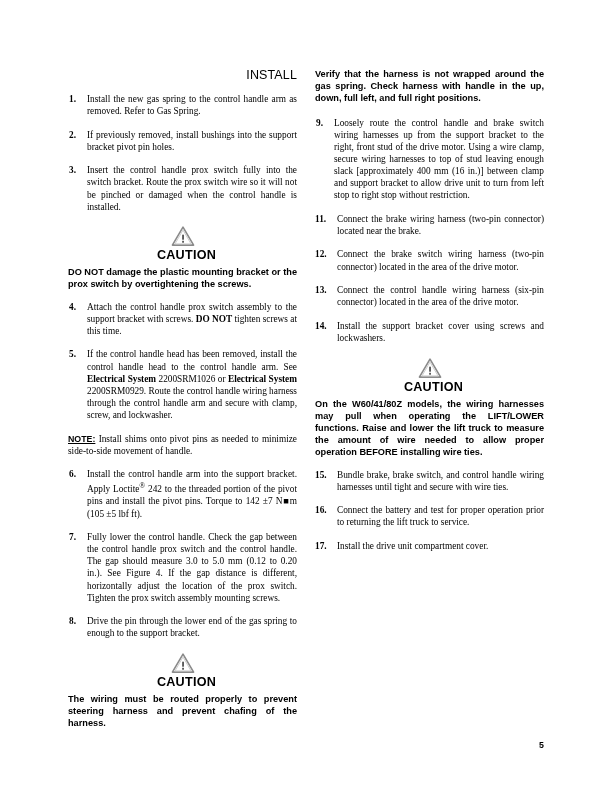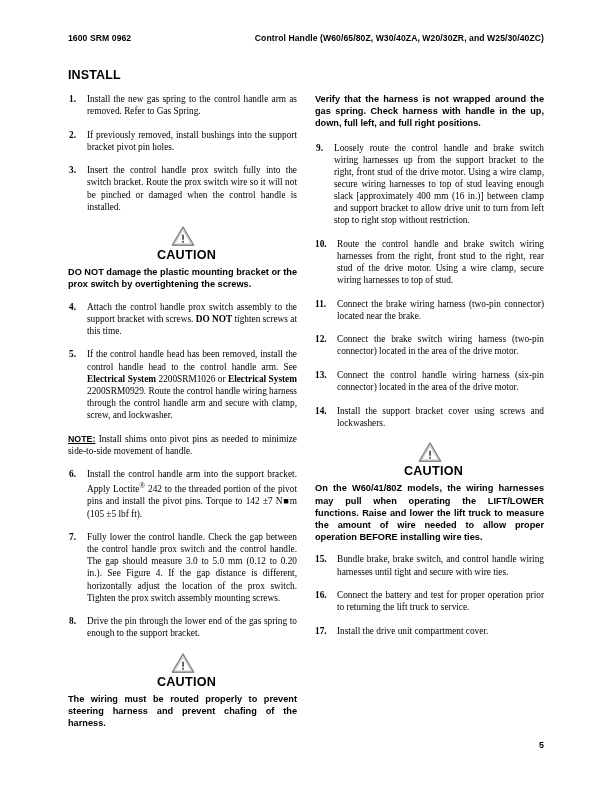--- a/index.html
+++ b/index.html
@@ -43,24 +43,25 @@
   .col {
     position: absolute;
     top: 68px;
     width: 229px;
   }
   .col-left  { left: 68px; }
   .col-right { left: 315px; }
 
   h1.section-title {
     font-family: "Liberation Sans", sans-serif;
-    font-weight: bold;
+    font-weight: normal;
     font-size: 12.5px;
     margin: 0 0 11px 0;
     letter-spacing: 0.01em;
+    text-align: right;
   }
 
   
   .step {
     display: flex;
     margin-bottom: 11.5px;
     font-size: 9.3px;
     line-height: 12.1px;
   }
   .step-num {
@@ -98,21 +99,20 @@
     text-decoration: underline;
   }
 
   .intro-bold {
     font-family: "Liberation Sans", sans-serif;
     font-weight: bold;
     font-size: 9.2px;
     line-height: 12.2px;
     text-align: justify;
     margin-bottom: 12px;
-    margin-top: 25px;
   }
 
   
   .caution {
     margin: 2px 0 10px 0;
   }
   .caution-head {
     display: flex;
     align-items: center;
     margin-bottom: 4px;
@@ -148,24 +148,20 @@
     font-family: "Liberation Sans", sans-serif;
     font-weight: bold;
     font-size: 8.8px;
   }
 </style>
 </head>
 <body>
 
 <div class="page">
 
-  <div class="header">
-    <span class="header-left">1600 SRM 0962</span>
-    <span class="header-right">Control Handle (W60/65/80Z, W30/40ZA, W20/30ZR, and W25/30/40ZC)</span>
-  </div>
 
   <div class="col col-left">
 
     <h1 class="section-title">INSTALL</h1>
 
     <div class="step">
       <span class="step-num">1.</span>
       <span class="step-body">Install the new gas spring to the control handle arm as removed. Refer to Gas Spring.</span>
     </div>
 
@@ -239,24 +235,20 @@
 
   <div class="col col-right">
 
     <div class="intro-bold">Verify that the harness is not wrapped around the gas spring. Check harness with handle in the up, down, full left, and full right positions.</div>
 
     <div class="step">
       <span class="step-num">9.</span>
       <span class="step-body">Loosely route the control handle and brake switch wiring harnesses up from the support bracket to the right, front stud of the drive motor. Using a wire clamp, secure wiring harnesses to top of stud leaving enough slack [approximately 400 mm (16 in.)] between clamp and support bracket to allow drive unit to turn from left stop to right stop without restriction.</span>
     </div>
 
-    <div class="step">
-      <span class="step-num wide">10.</span>
-      <span class="step-body">Route the control handle and brake switch wiring harnesses from the right, front stud to the right, rear stud of the drive motor. Using a wire clamp, secure wiring harnesses to top of stud.</span>
-    </div>
 
     <div class="step">
       <span class="step-num wide">11.</span>
       <span class="step-body">Connect the brake wiring harness (two-pin connector) located near the brake.</span>
     </div>
 
     <div class="step">
       <span class="step-num wide">12.</span>
       <span class="step-body">Connect the brake switch wiring harness (two-pin connector) located in the area of the drive motor.</span>
     </div>

